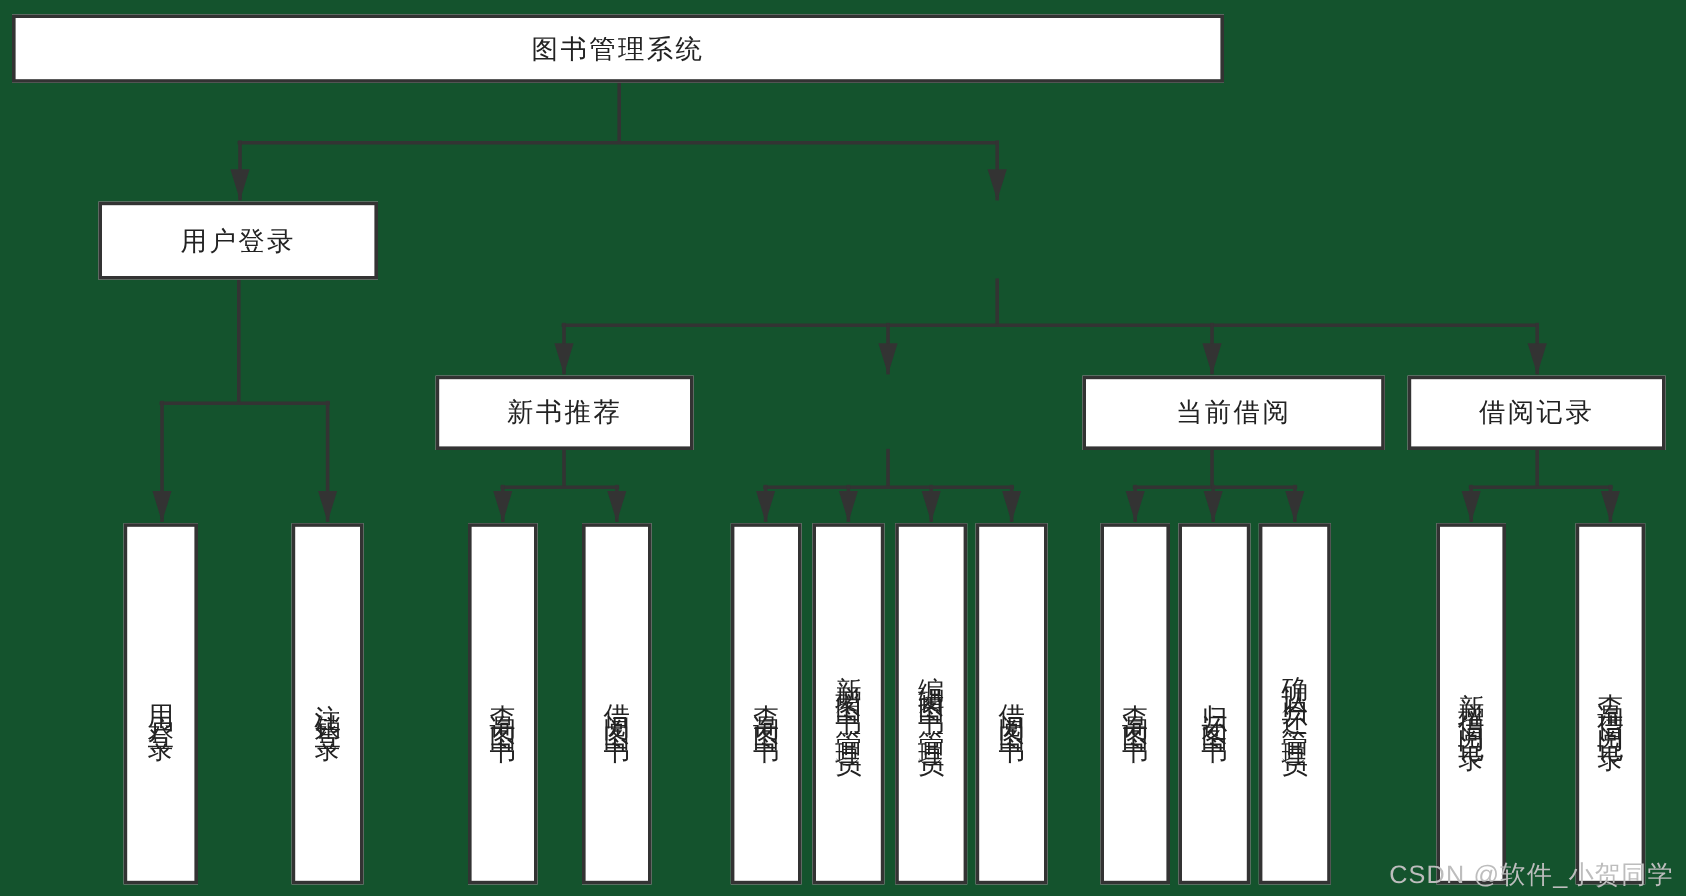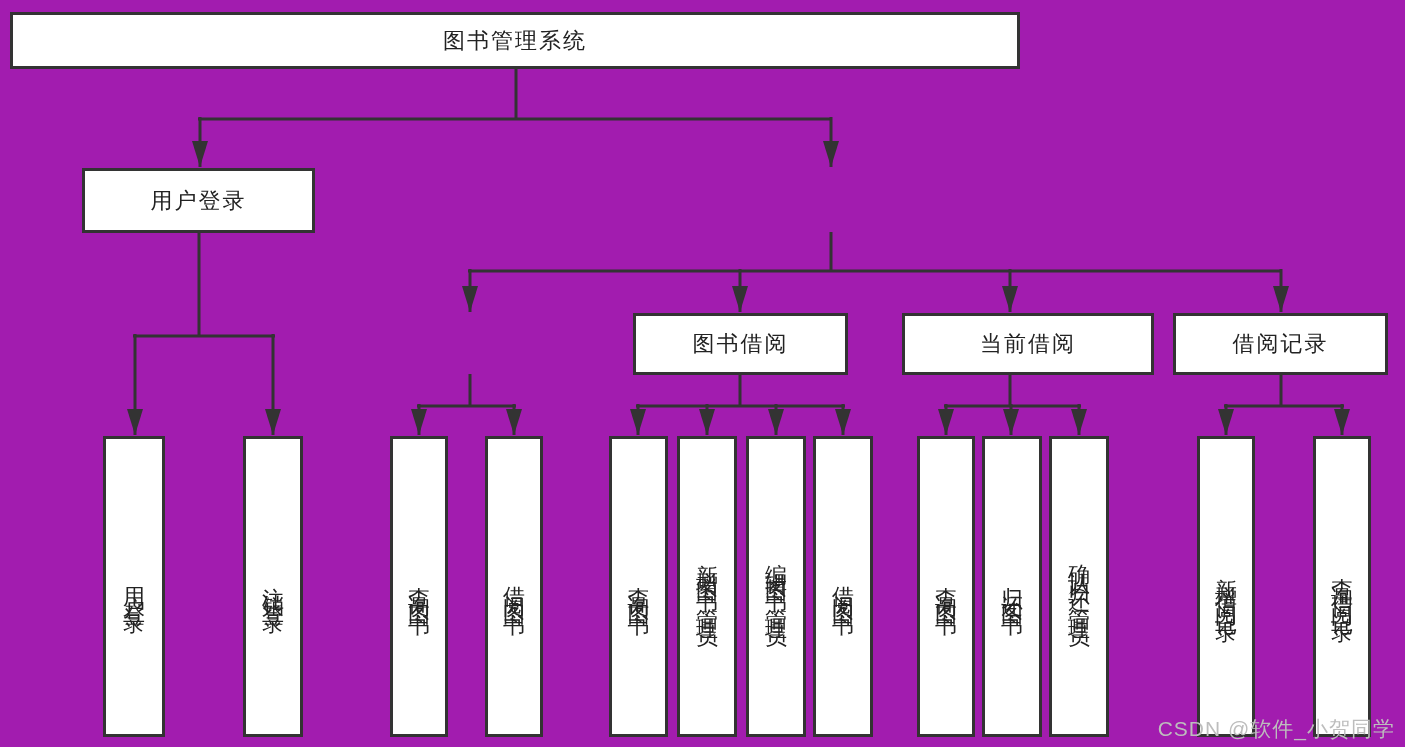--- a/index.html
+++ b/index.html
@@ -9,21 +9,21 @@
     --watermark: #bdbdbd;
   }
   * { margin: 0; padding: 0; box-sizing: border-box; }
   html, body { background: #ffffff; }
   body { font-family: "Liberation Sans", sans-serif; }
 
   .stage {
     position: relative;
     width: 1405px;
     height: 747px;
-    background: #a21caf;
+    background: #14532d;
     overflow: hidden;
   }
 
   svg.wires {
     position: absolute;
     left: 0; top: 0;
     width: 1405px; height: 747px;
     z-index: 1;
   }
   svg.wires line { stroke: var(--line); stroke-width: 3; }
@@ -145,22 +145,22 @@
   </svg>
 
   <div class="node n-root">
     <span class="lbl">图书管理系统</span>
   </div>
 
   <div class="node n-login">
     <span class="lbl">用户登录</span>
   </div>
 
-  <div class="node n-bor">
-    <span class="lbl">图书借阅</span>
+  <div class="node n-rec">
+    <span class="lbl">新书推荐</span>
   </div>
   <div class="node n-cur">
     <span class="lbl">当前借阅</span>
   </div>
   <div class="node n-hist">
     <span class="lbl">借阅记录</span>
   </div>
 
   <div class="node vert leaf l-1">
     <span class="lbl">用户登录</span>

